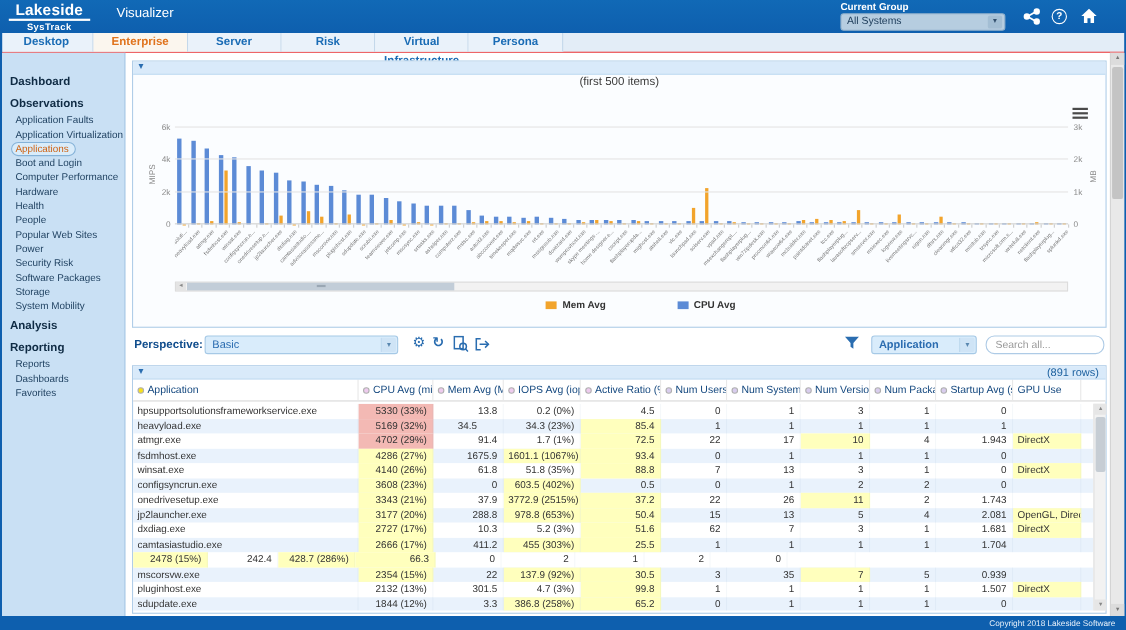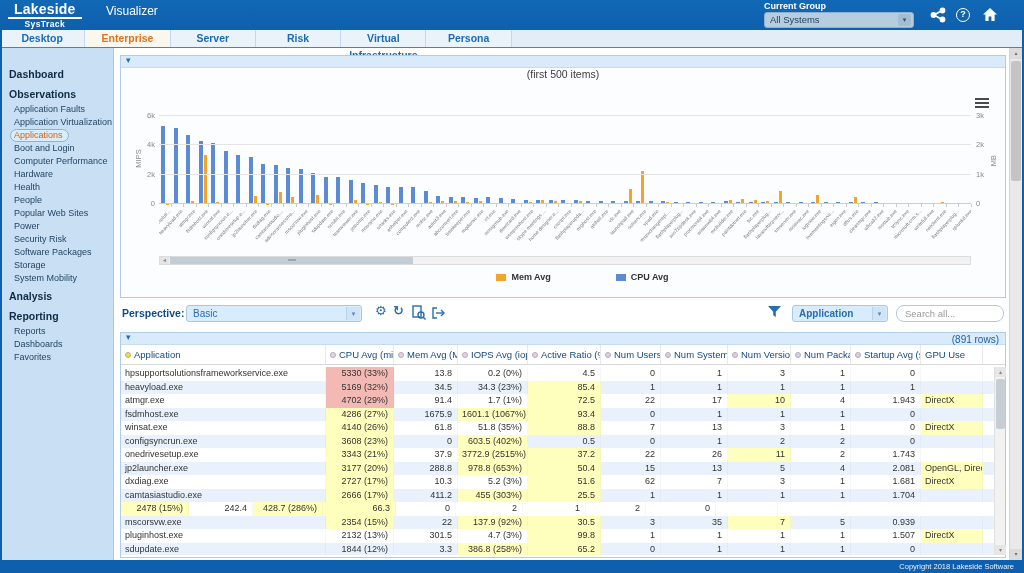--- a/index.html
+++ b/index.html
@@ -862,21 +862,21 @@
         <div class="td num" style="width: 60px;">0</div>
         <div class="td num" style="width: 67px;">1</div>
         <div class="td num" style="width: 63px;">3</div>
         <div class="td num" style="width: 60px;">1</div>
         <div class="td num" style="width: 70px;">0</div>
         <div class="td" style="width: 62px;"></div>
       </div>
       <div class="tr alt">
         <div class="td" style="width: 205px;">heavyload.exe</div>
         <div class="td num hl-r" style="width: 68px;">5169 (32%)</div>
-        <div class="td num" style="width: 64px;">34.5</div>
+        <div class="td num" style="width: 64px; text-align: center;">34.5</div>
         <div class="td num" style="width: 70px;">34.3 (23%)</div>
         <div class="td num hl-y" style="width: 73px;">85.4</div>
         <div class="td num" style="width: 60px;">1</div>
         <div class="td num" style="width: 67px;">1</div>
         <div class="td num" style="width: 63px;">1</div>
         <div class="td num" style="width: 60px;">1</div>
         <div class="td num" style="width: 70px;">1</div>
         <div class="td" style="width: 62px;"></div>
       </div>
       <div class="tr">

